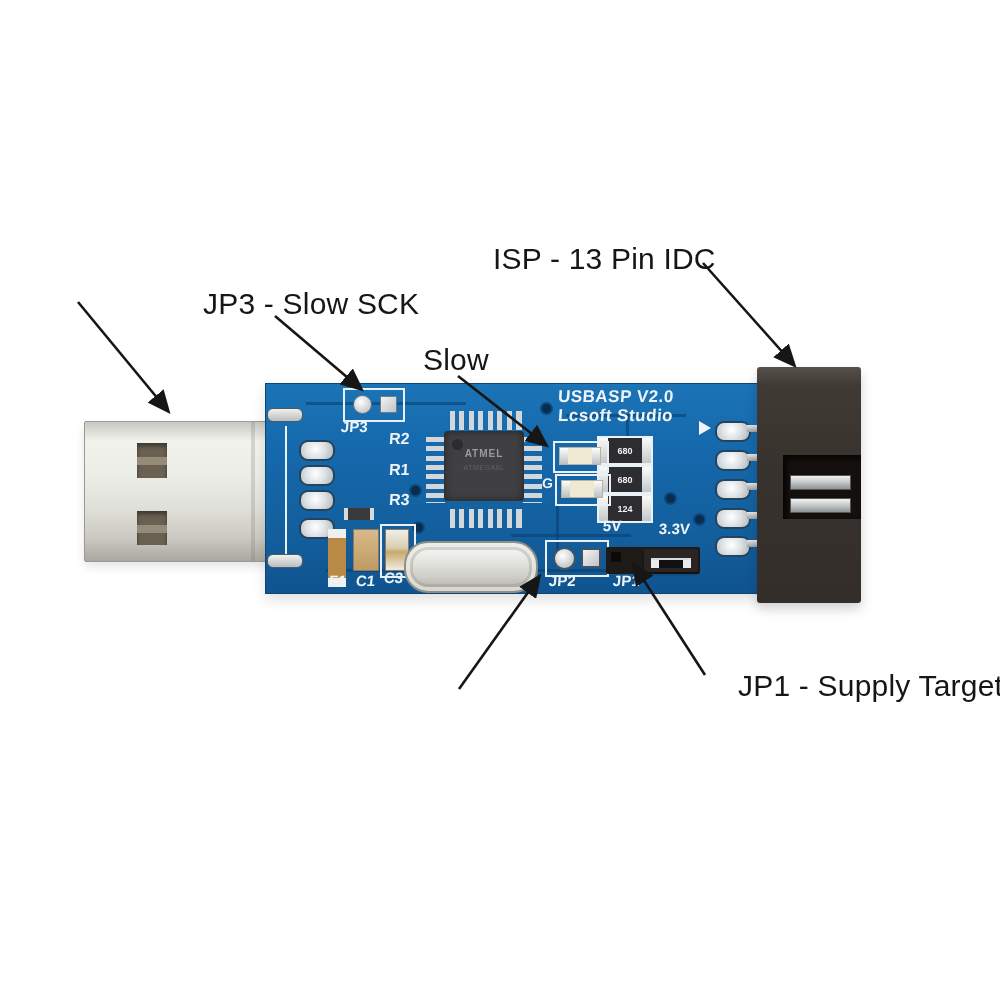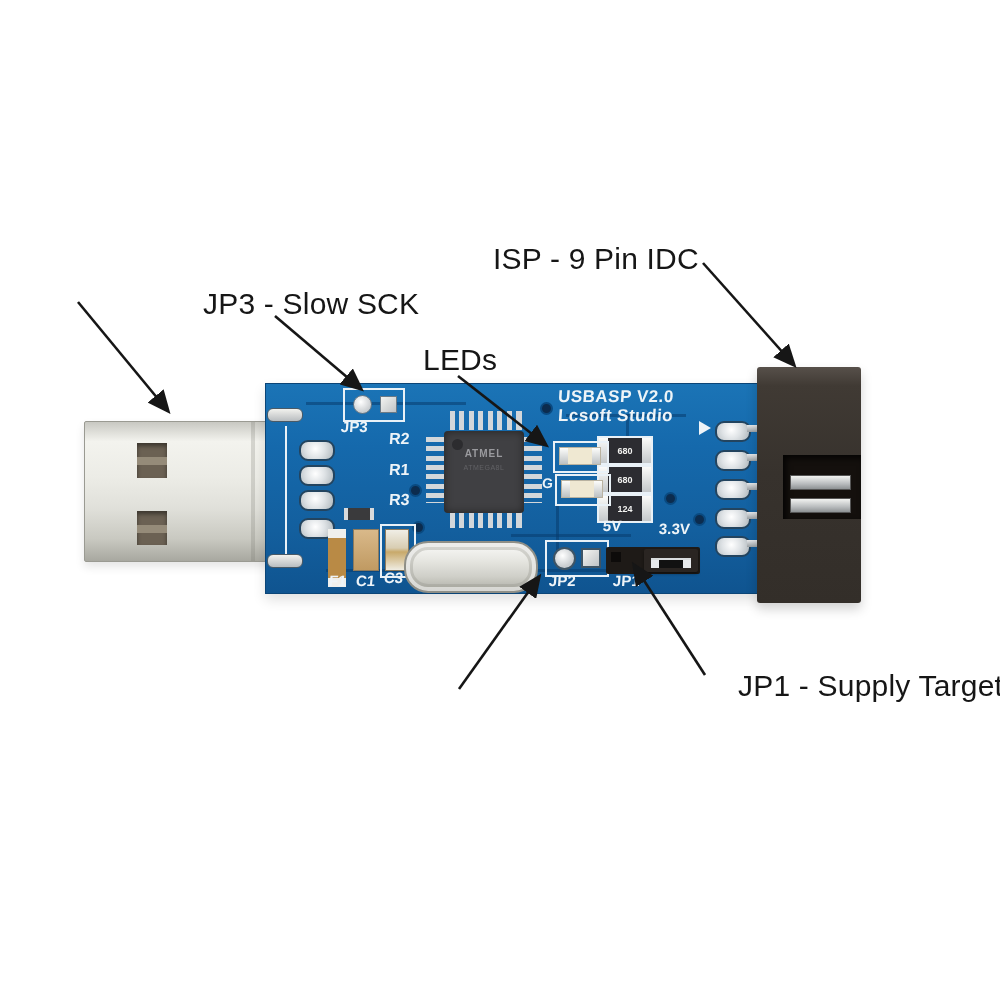--- a/index.html
+++ b/index.html
@@ -29,21 +29,21 @@
   .via{position:absolute;width:9px;height:9px;border-radius:50%;background:#0c2c4e;border:2px solid #0a4a80;}
   .sk{position:absolute;color:#eef4f8;font-weight:700;white-space:nowrap;transform:skewX(-4deg);}
   .sk-box{position:absolute;border:2px solid #e9f1f7;}
   .pad-oval{position:absolute;width:32px;height:17px;border-radius:9px;
     background:radial-gradient(circle at 45% 40%,#ffffff 0%,#dfe3e6 45%,#aeb6bb 100%);border:2px solid #23445f;}
   .pad-oblong{position:absolute;width:34px;height:12px;border-radius:6px;
     background:linear-gradient(180deg,#f2f2ee,#b9bdc0);border:1px solid #4a5a66;}
   .pin-stub{position:absolute;background:linear-gradient(180deg,#e8eaec,#9aa0a4);}
 
   
-  .chip{position:absolute;left:443px;top:430px;width:80px;height:82px;background:#404043;border-radius:4px;
+  .chip{position:absolute;left:443px;top:430px;width:80px;height:70px;background:#404043;border-radius:4px;
     box-shadow:inset 0 0 8px rgba(0,0,0,.5);}
   .chip-dot{position:absolute;left:8px;top:8px;width:11px;height:11px;border-radius:50%;background:#2c2c2f;}
   .chip-brand{position:absolute;left:0;top:17px;width:80px;text-align:center;color:#9a9a9e;
     font-size:10px;font-weight:700;letter-spacing:1px;}
   .chip-line2{position:absolute;left:0;top:33px;width:80px;text-align:center;color:#7c7c80;
     font-size:7px;letter-spacing:.5px;opacity:.55;}
   .leads-h{position:absolute;height:19px;background:repeating-linear-gradient(90deg,#d3d7da 0 5px,transparent 5px 9.5px);}
   .leads-v{position:absolute;width:19px;background:repeating-linear-gradient(180deg,#d3d7da 0 5px,transparent 5px 9.3px);}
 
   
@@ -233,22 +233,22 @@
   </div>
 
   <div class="idc">
     <div class="idc-recess">
       <div class="idc-bar" style="top:20px;"></div>
       <div class="idc-bar" style="top:43px;"></div>
     </div>
   </div>
 
   <div class="callout" style="left:203px;top:287px;">JP3 - Slow SCK</div>
-  <div class="callout" style="left:423px;top:343px;">LEDs</div>
-  <div class="callout" style="left:493px;top:242px;">ISP - 9 Pin IDC</div>
+  <div class="callout" style="left:423px;top:343px;">Slow</div>
+  <div class="callout" style="left:493px;top:242px;">ISP - 13 Pin IDC</div>
   <div class="callout" style="left:696px;top:669px;margin-left:42px;">JP1 - Supply Target</div>
 
   <svg class="arrows" width="1000" height="1000" viewBox="0 0 1000 1000">
     <defs>
       <marker id="ah" markerWidth="9" markerHeight="8" refX="7.5" refY="4" orient="auto">
         <path d="M0,0 L9,4 L0,8 z" fill="#161616"></path>
       </marker>
     </defs>
     <line x1="78" y1="302" x2="168" y2="411" stroke="#161616" stroke-width="2.6" marker-end="url(#ah)"></line>
     <line x1="275" y1="316" x2="361" y2="389" stroke="#161616" stroke-width="2.6" marker-end="url(#ah)"></line>

